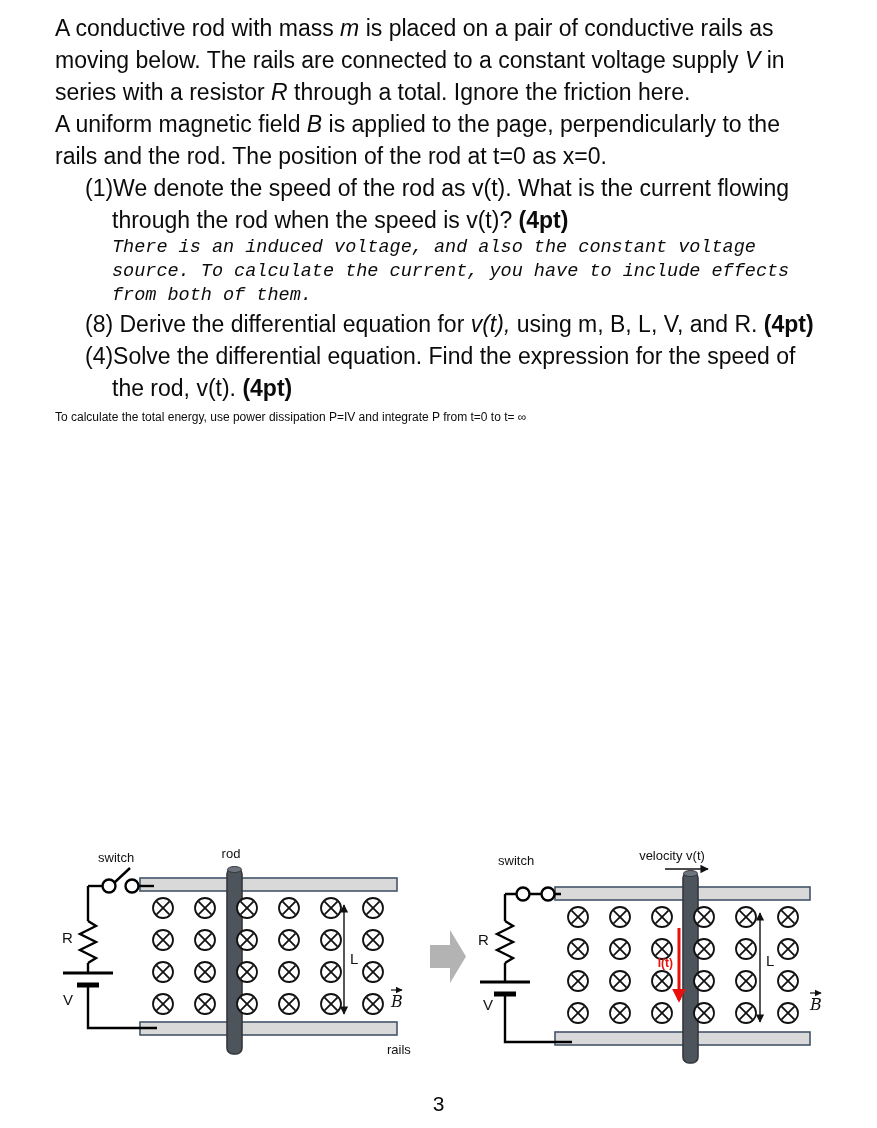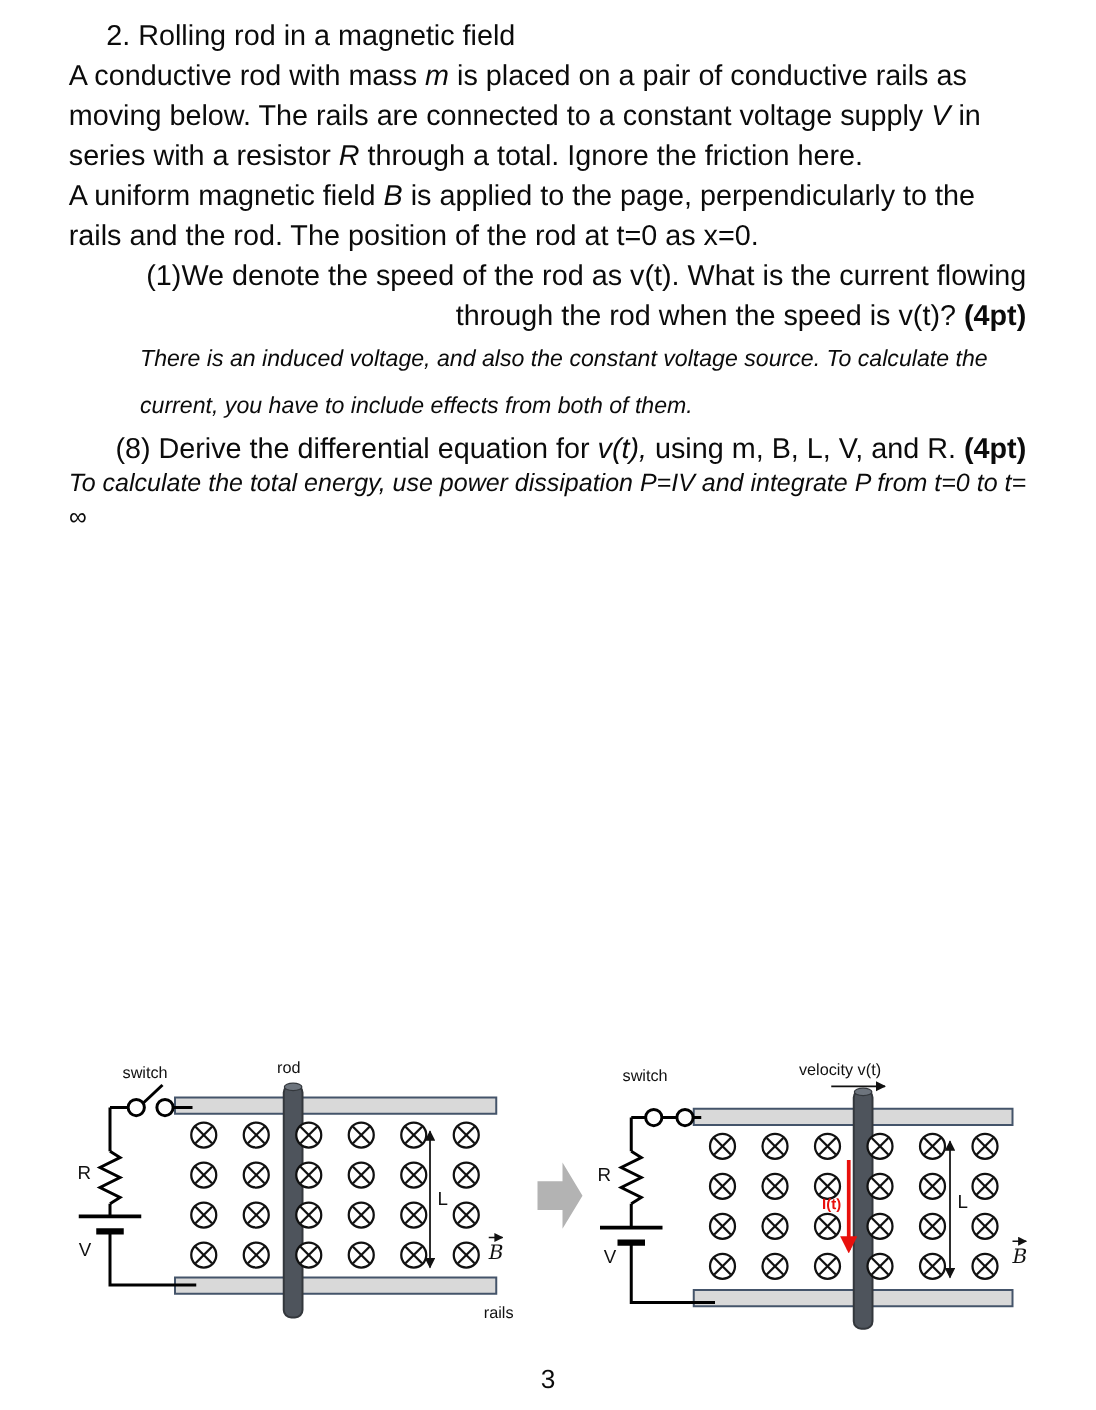--- a/index.html
+++ b/index.html
@@ -3,23 +3,23 @@
 <meta charset="utf-8">
 <style>
   html,body{margin:0;padding:0;}
   body{
     width:877px;height:1128px;position:relative;background:#ffffff;
     font-family:"Liberation Sans",sans-serif;color:#0b0b0b;overflow:hidden;
   }
   .textcol{position:absolute;left:55px;top:12px;width:766px;font-size:23px;line-height:32px;}
   .heading{padding-left:30px;}
   .para{}
-  .list-item{padding-left:57px;text-indent:-27px;text-align:right;}
-  .hint{padding-left:57px;font-style:italic;font-size:18.5px;line-height:37px;}
-  .hint-wide{font-style:italic;font-size:20px;line-height:27px;}
+  .list-item{padding-left:57px;text-indent:-27px;}
+  .hint{padding-left:57px;font-style:italic;font-size:18.5px;line-height:24px;font-family:Liberation Mono, monospace;}
+  .hint-wide{font-size:12px;line-height:27px;}
   .run-b{font-weight:700;}
   .run-i{font-style:italic;}
   .pagenum{position:absolute;left:0;right:0;top:1092px;text-align:center;font-size:21px;}
   svg.diag{position:absolute;}
   .lbl{font-family:"Liberation Sans",sans-serif;font-size:13px;fill:#111;}
   .lbl2{font-family:"Liberation Sans",sans-serif;font-size:15px;fill:#111;}
   .blabel{font-family:"DejaVu Serif",serif;font-style:italic;font-size:16px;fill:#111;}
   .ilabel{font-family:"Liberation Sans",sans-serif;font-size:12px;font-weight:700;fill:var(--current);}
   .rail{fill:var(--rail-fill);stroke:var(--rail-stroke);stroke-width:1.6;}
   .rod{fill:var(--rod-fill);stroke:var(--rod-stroke);stroke-width:1.6;}
@@ -46,26 +46,26 @@
     <marker id="mA" markerWidth="6" markerHeight="6" viewBox="0 0 10 10" refX="9" refY="5" orient="auto-start-reverse">
       <path d="M0 0 L10 5 L0 10 z" fill="#111"></path>
     </marker>
     <marker id="mR" markerWidth="4.6" markerHeight="4.6" viewBox="0 0 10 10" refX="8" refY="5" orient="auto">
       <path d="M0 0 L10 5 L0 10 z" style="fill:var(--current)"></path>
     </marker>
   </defs>
 </svg>
 
 <div class="textcol">
-  <div class="heading">2. Rolling rod in a magnetic field</div>
   <div class="para"><span>A conductive rod with mass </span><span class="run-i">m</span><span> is placed on a pair of conductive rails as moving below. The rails are connected to a constant voltage supply </span><span class="run-i">V</span><span> in series with a resistor </span><span class="run-i">R</span><span> through a total. Ignore the friction here.</span></div>
   <div class="para"><span>A uniform magnetic field </span><span class="run-i">B</span><span> is applied to the page, perpendicularly to the rails and the rod. The position of the rod at t=0 as x=0.</span></div>
   <div class="list-item"><span>(1)We denote the speed of the rod as v(t). What is the current flowing through the rod when the speed is v(t)? </span><span class="run-b">(4pt)</span></div>
   <div class="hint"><span>There is an induced voltage, and also the constant voltage source. To calculate the current, you have to include effects from both of them.</span></div>
   <div class="list-item"><span>(8) Derive the differential equation for </span><span class="run-i">v(t),</span><span> using m, B, L, V, and R. </span><span class="run-b">(4pt)</span></div>
+  <div class="list-item"><span>(4)Solve the differential equation. Find the expression for the speed of the rod, v(t). </span><span class="run-b">(4pt)</span></div>
   <div class="hint-wide"><span>To calculate the total energy, use power dissipation P=IV and integrate P from t=0 to t= ∞</span></div>
 </div>
 
 <svg class="diag" style="left:50px;top:842px" width="380" height="250" viewBox="0 0 380 250">
   <rect class="rail" x="90" y="36" width="257" height="13"></rect>
   <rect class="rail" x="90" y="180" width="257" height="13"></rect>
 
   <line class="wire" x1="38" y1="44" x2="53" y2="44"></line>
   <line class="wire" x1="64" y1="41" x2="80" y2="26"></line>
   <line class="wire" x1="88" y1="44" x2="104" y2="44"></line>

